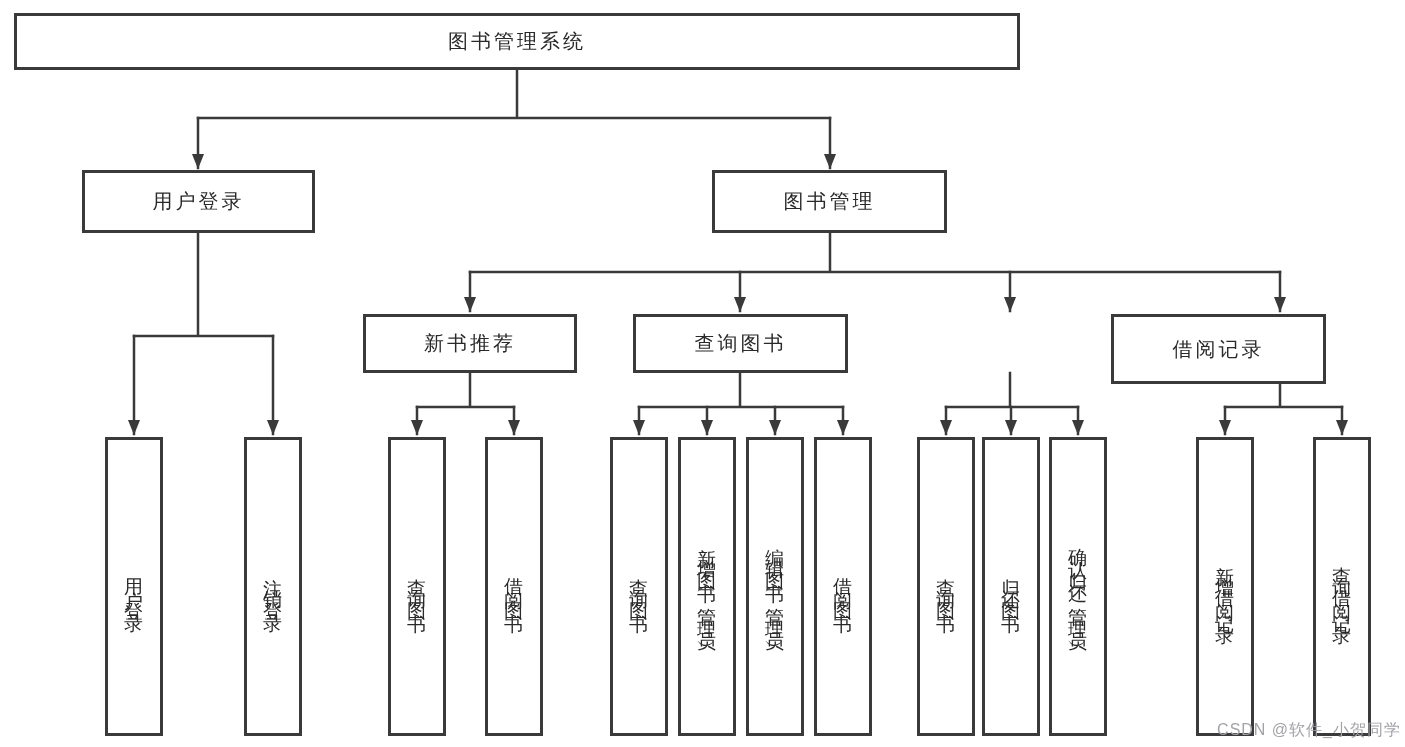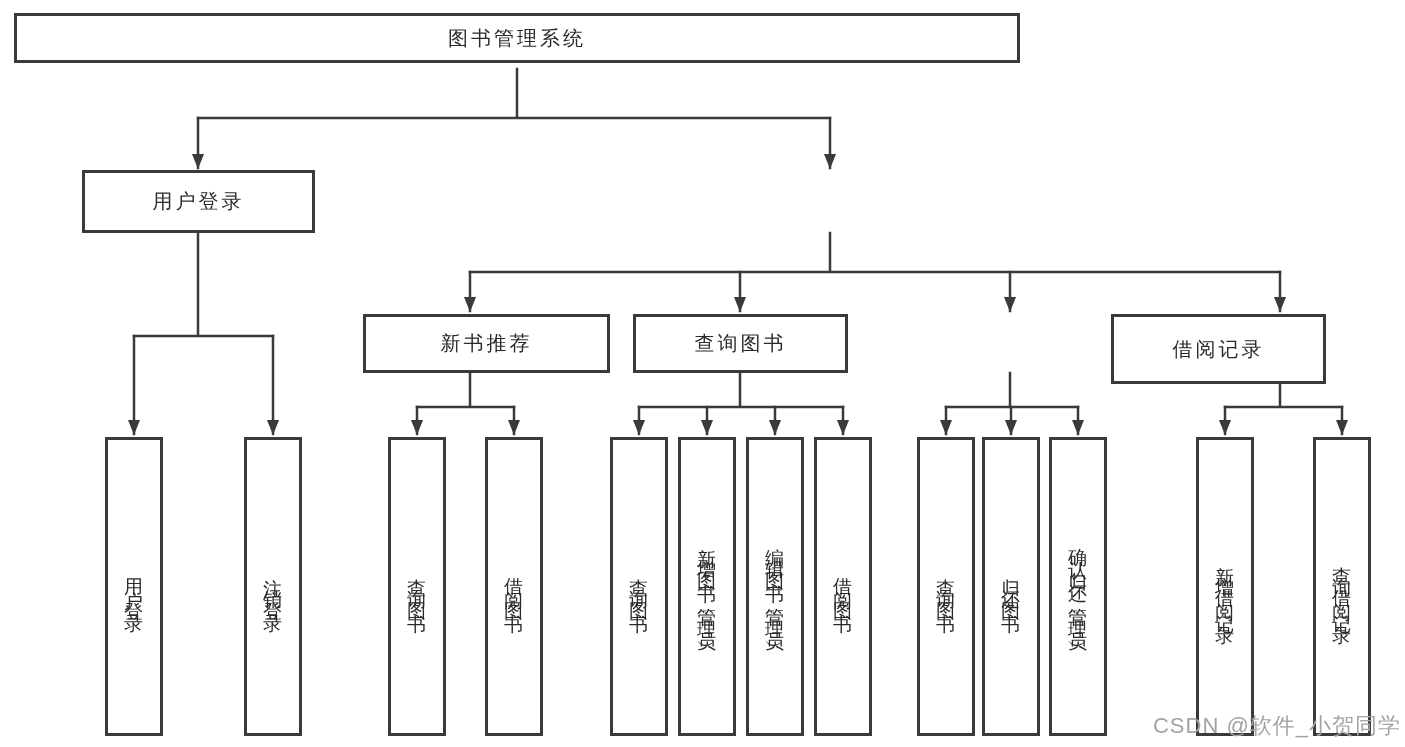--- a/index.html
+++ b/index.html
@@ -11,21 +11,21 @@
   .node{
     position:absolute;box-sizing:border-box;border:3px solid #3a3a3a;background:#fff;
     display:flex;align-items:center;justify-content:center;
   }
   .hbox span{font-size:20px;letter-spacing:3px;white-space:nowrap;color:#2a2a2a;}
   .vbox span{
     writing-mode:vertical-rl;text-orientation:mixed;
     font-size:19px;letter-spacing:12px;line-height:1;color:#2a2a2a;white-space:nowrap;
   }
   .watermark{
-    position:absolute;right:4px;bottom:6px;font-size:22px;letter-spacing:1px;
+    position:absolute;right:4px;bottom:6px;font-size:16px;letter-spacing:1px;
     color:#a2a2a8;white-space:nowrap;z-index:5;
   }
 </style>
 </head>
 <body>
 
 <div class="stage">
 
   <svg class="wires" viewBox="0 0 1405 747" xmlns="http://www.w3.org/2000/svg">
     <defs>
@@ -63,29 +63,32 @@
       <path d="M946,407 V434" marker-end="url(#arw)"></path>
       <path d="M1011,407 V434" marker-end="url(#arw)"></path>
       <path d="M1078,407 V434" marker-end="url(#arw)"></path>
 
       <path d="M1280,373 V407 M1225,407 H1342"></path>
       <path d="M1225,407 V434" marker-end="url(#arw)"></path>
       <path d="M1342,407 V434" marker-end="url(#arw)"></path>
     </g>
   </svg>
 
-  <div class="node hbox" style="left:14px;top:13px;width:1006px;height:50px">
+  <div class="node hbox" style="left:14px;top:13px;width:1006px;height:57px">
     <span>图书管理系统</span>
   </div>
 
   <div class="node hbox" style="left:82px;top:170px;width:233px;height:63px">
     <span>用户登录</span>
   </div>
+  <div class="node hbox" style="left:712px;top:170px;width:235px;height:63px">
+    <span>图书管理</span>
+  </div>
 
-  <div class="node hbox" style="left:363px;top:314px;width:247px;height:59px">
+  <div class="node hbox" style="left:363px;top:314px;width:214px;height:59px">
     <span>新书推荐</span>
   </div>
   <div class="node hbox" style="left:633px;top:314px;width:215px;height:59px">
     <span>查询图书</span>
   </div>
   <div class="node hbox" style="left:1111px;top:314px;width:215px;height:70px">
     <span>借阅记录</span>
   </div>
 
   <div class="node vbox" style="left:105px;top:437px;width:58px;height:299px">

